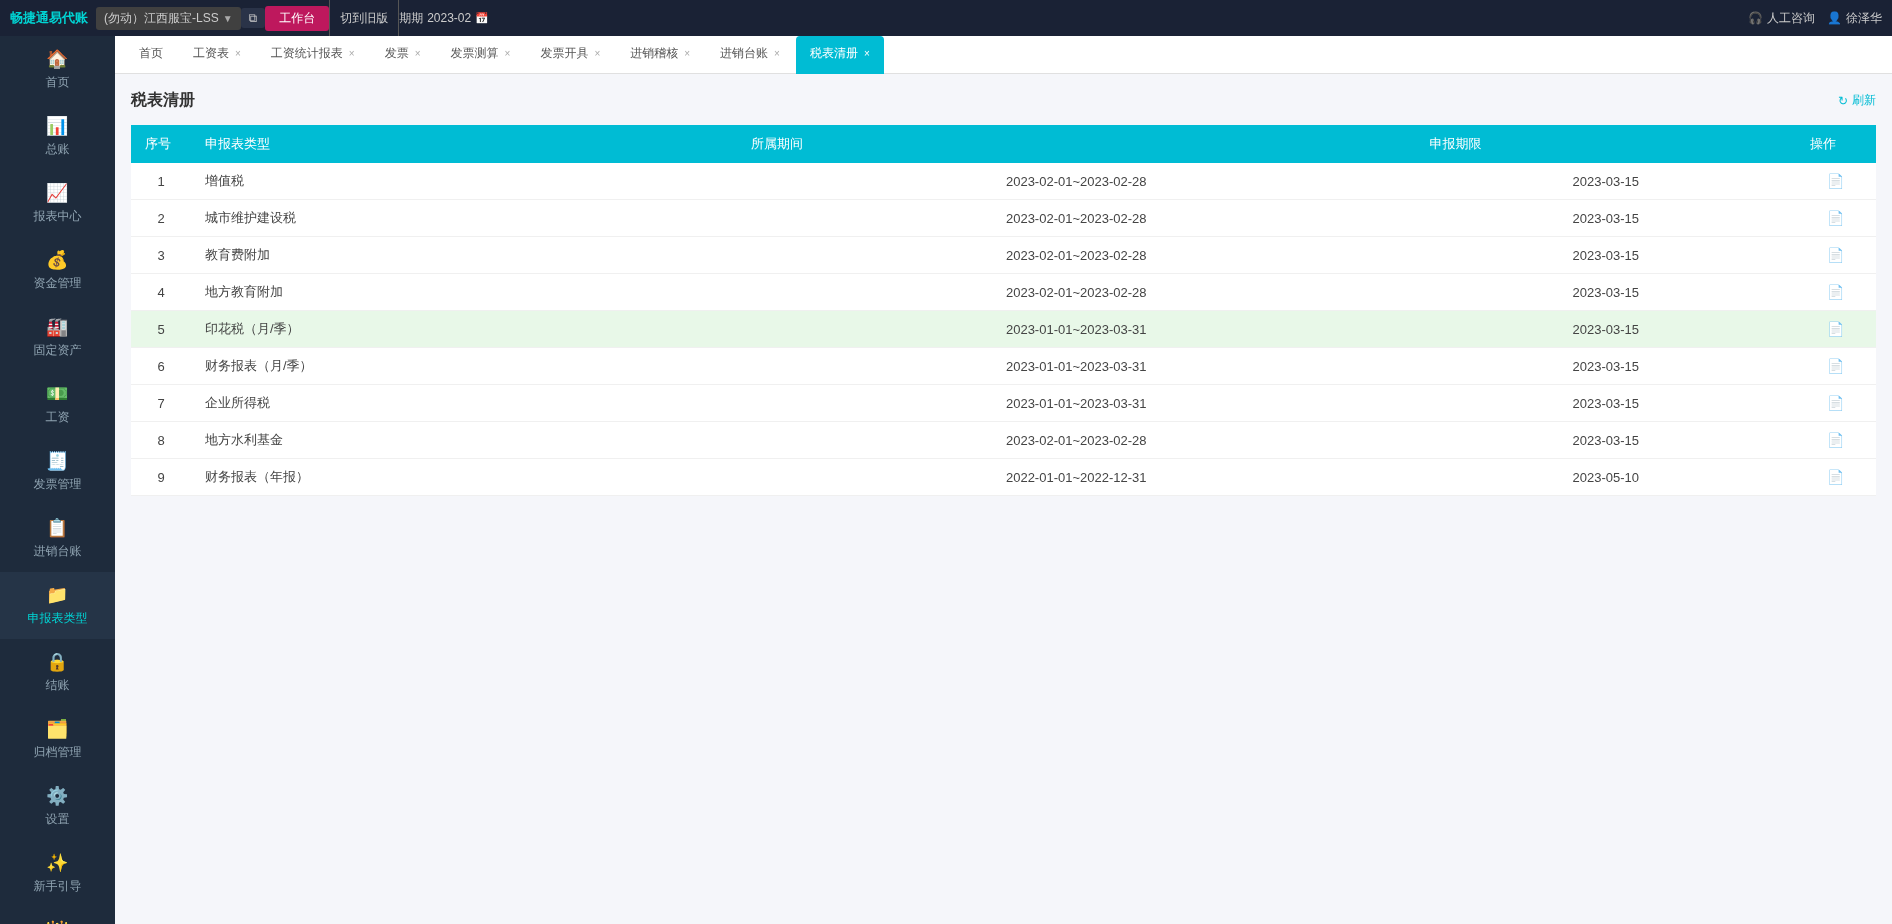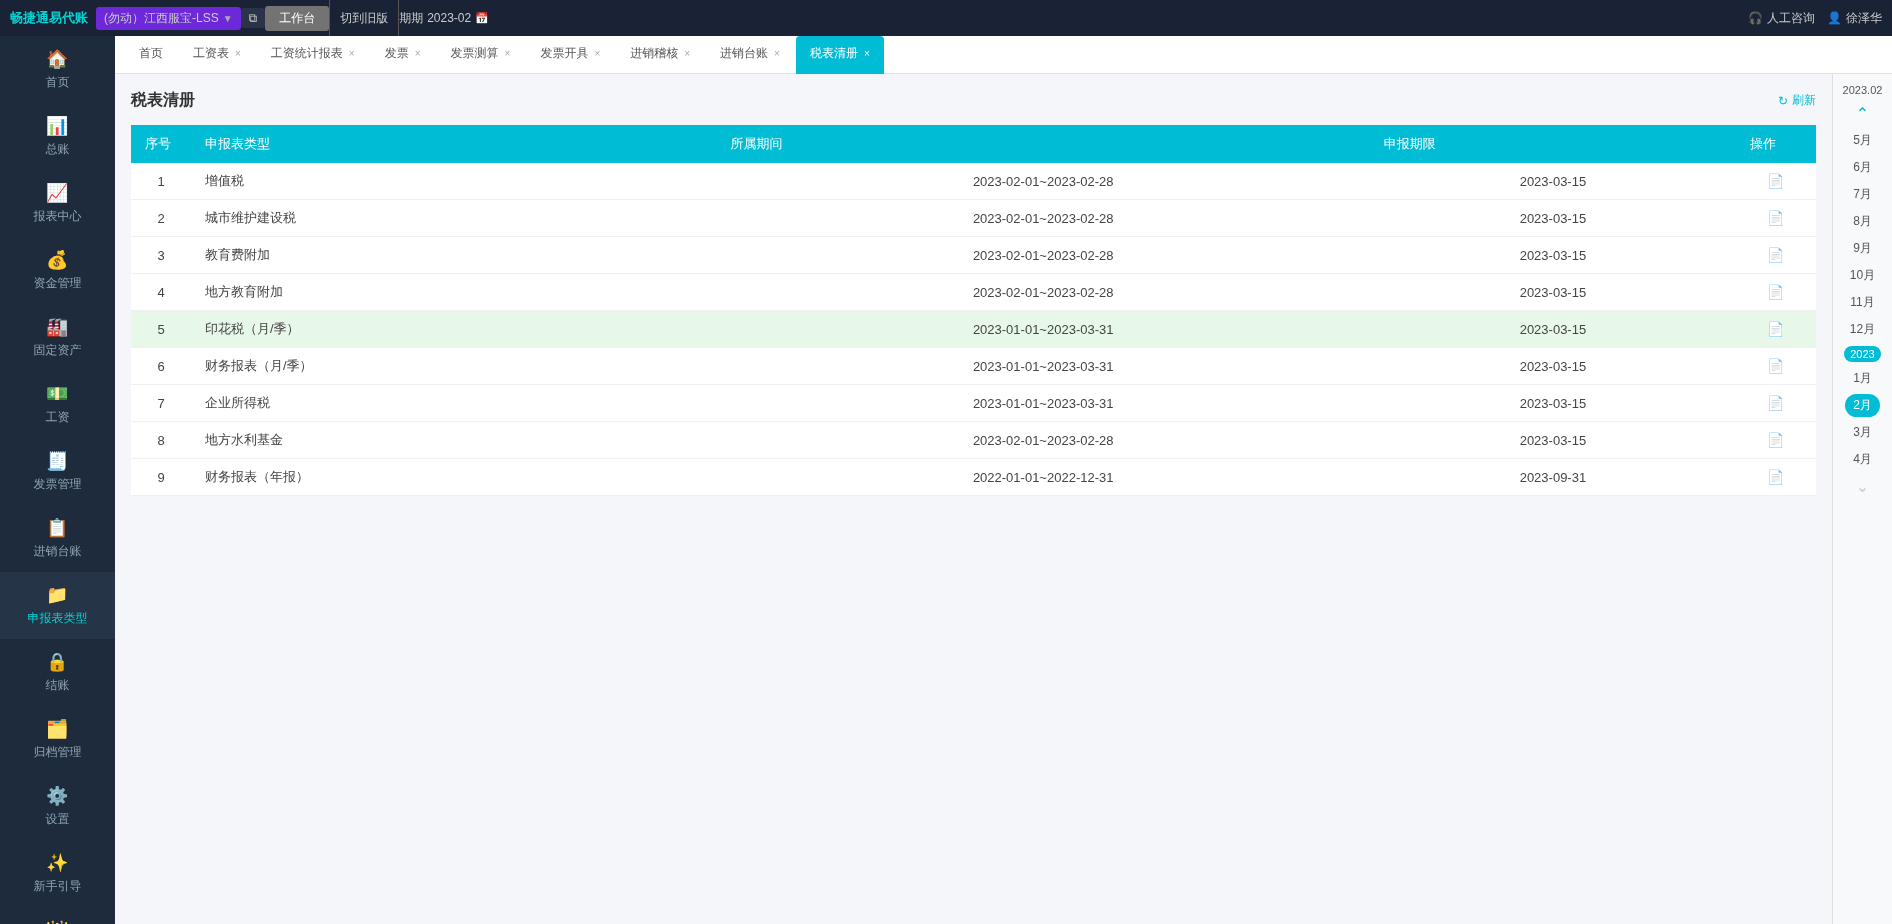--- a/index.html
+++ b/index.html
@@ -1,24 +1,24 @@
 <!DOCTYPE html>
 <html><head>
   <meta charset="utf-8">
   <style>
     * { box-sizing: border-box; margin: 0; padding: 0; }
     body { font-family: 'Microsoft YaHei', Arial, sans-serif; font-size: 13px; background: #f0f2f5; display: flex; flex-direction: column; height: 924px; overflow: hidden; }
 
     
     .topbar { height: 36px; background: #1a2235; display: flex; align-items: center; padding: 0 10px; flex-shrink: 0; }
     .topbar-logo { color: #00d4d4; font-size: 13px; font-weight: bold; margin-right: 8px; }
-    .topbar-company { background: #6d28d9; color: #ccc; padding: 3px 8px; border-radius: 3px; font-size: 12px; display: flex; align-items: center; gap: 4px; cursor: pointer; }
+    .topbar-company { background: #404040; color: #ccc; padding: 3px 8px; border-radius: 3px; font-size: 12px; display: flex; align-items: center; gap: 4px; cursor: pointer; }
     .topbar-company .arrow { color: #aaa; font-size: 10px; }
     .topbar-icon-btn { background: #2a3348; color: #ccc; border: none; padding: 3px 8px; border-radius: 3px; cursor: pointer; font-size: 12px; }
-    .topbar-btn { background: #737373; color: white; border: none; padding: 4px 14px; border-radius: 3px; cursor: pointer; font-size: 12px; }
+    .topbar-btn { background: #be185d; color: white; border: none; padding: 4px 14px; border-radius: 3px; cursor: pointer; font-size: 12px; }
     .topbar-btn-outline { background: transparent; color: #ccc; border: 1px solid #555; padding: 18px 10px; border-radius: 3px; cursor: pointer; font-size: 12px; }
     .topbar-period { color: #ccc; font-size: 12px; display: flex; align-items: center; gap: 4px; }
     .topbar-period-icon { color: #aaa; font-size: 11px; }
     .topbar-right { margin-left: auto; display: flex; align-items: center; gap: 12px; }
     .topbar-user { color: #ccc; font-size: 12px; display: flex; align-items: center; gap: 4px; cursor: pointer; }
 
     
     .main-layout { display: flex; flex: 1; overflow: hidden; }
 
     
@@ -267,41 +267,23 @@
                 <td>8</td>
                 <td class="name-col">地方水利基金</td>
                 <td>2023-02-01~2023-02-28</td>
                 <td>2023-03-15</td>
                 <td><span class="action-icon">📄</span></td>
               </tr>
               <tr>
                 <td>9</td>
                 <td class="name-col">财务报表（年报）</td>
                 <td>2022-01-01~2022-12-31</td>
-                <td>2023-09-31</td>
+                <td>2023-05-10</td>
                 <td><span class="action-icon">📄</span></td>
               </tr>
             </tbody>
         </table>
       </div>
 
-      <div class="date-panel">
-        <div class="date-panel-header">2023.02</div>
-        <div class="date-panel-up">⌃</div>
-        <div class="date-panel-item">5月</div>
-        <div class="date-panel-item">6月</div>
-        <div class="date-panel-item">7月</div>
-        <div class="date-panel-item">8月</div>
-        <div class="date-panel-item">9月</div>
-        <div class="date-panel-item">10月</div>
-        <div class="date-panel-item">11月</div>
-        <div class="date-panel-item">12月</div>
-        <div class="date-panel-item year-badge">2023</div>
-        <div class="date-panel-item">1月</div>
-        <div class="date-panel-item active">2月</div>
-        <div class="date-panel-item">3月</div>
-        <div class="date-panel-item">4月</div>
-        <div class="date-panel-down">⌄</div>
-      </div>
 
     </div>
   </div>
 </div>
 
 </body></html>

